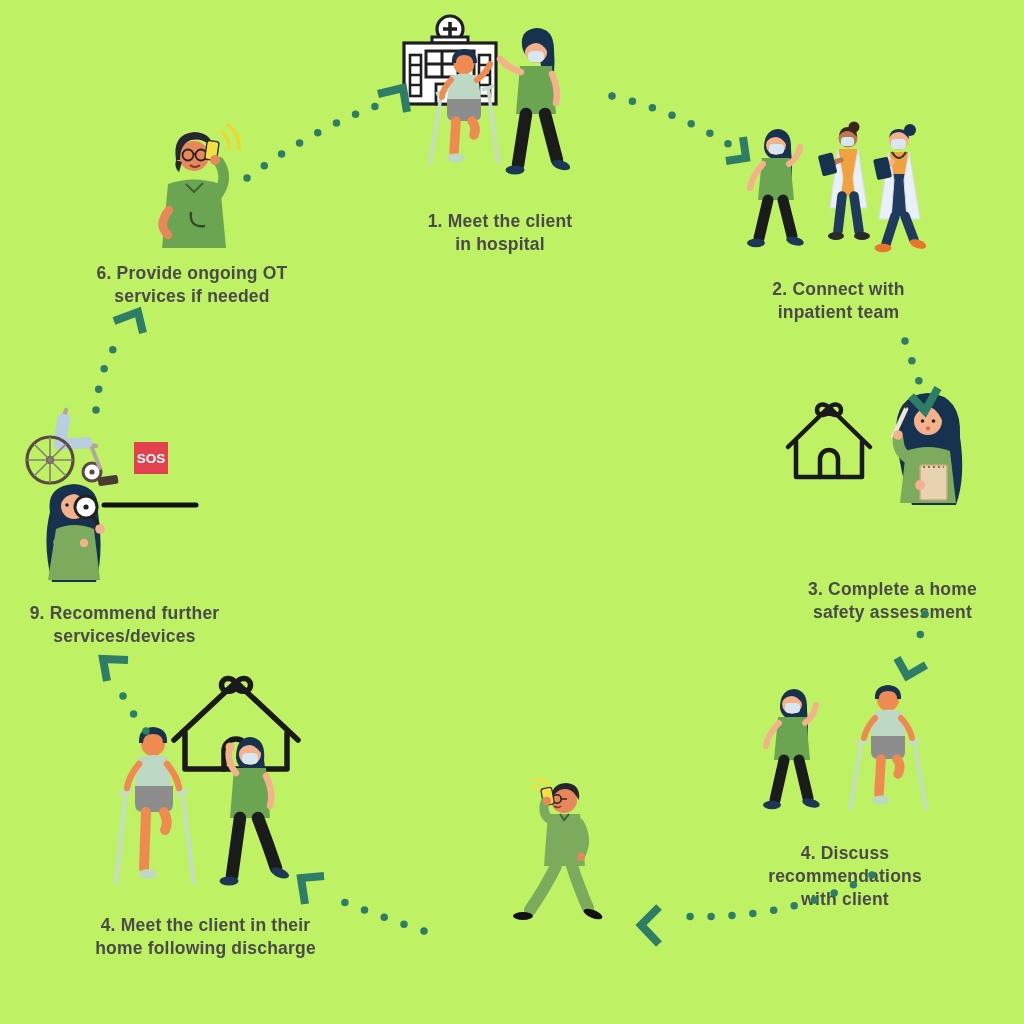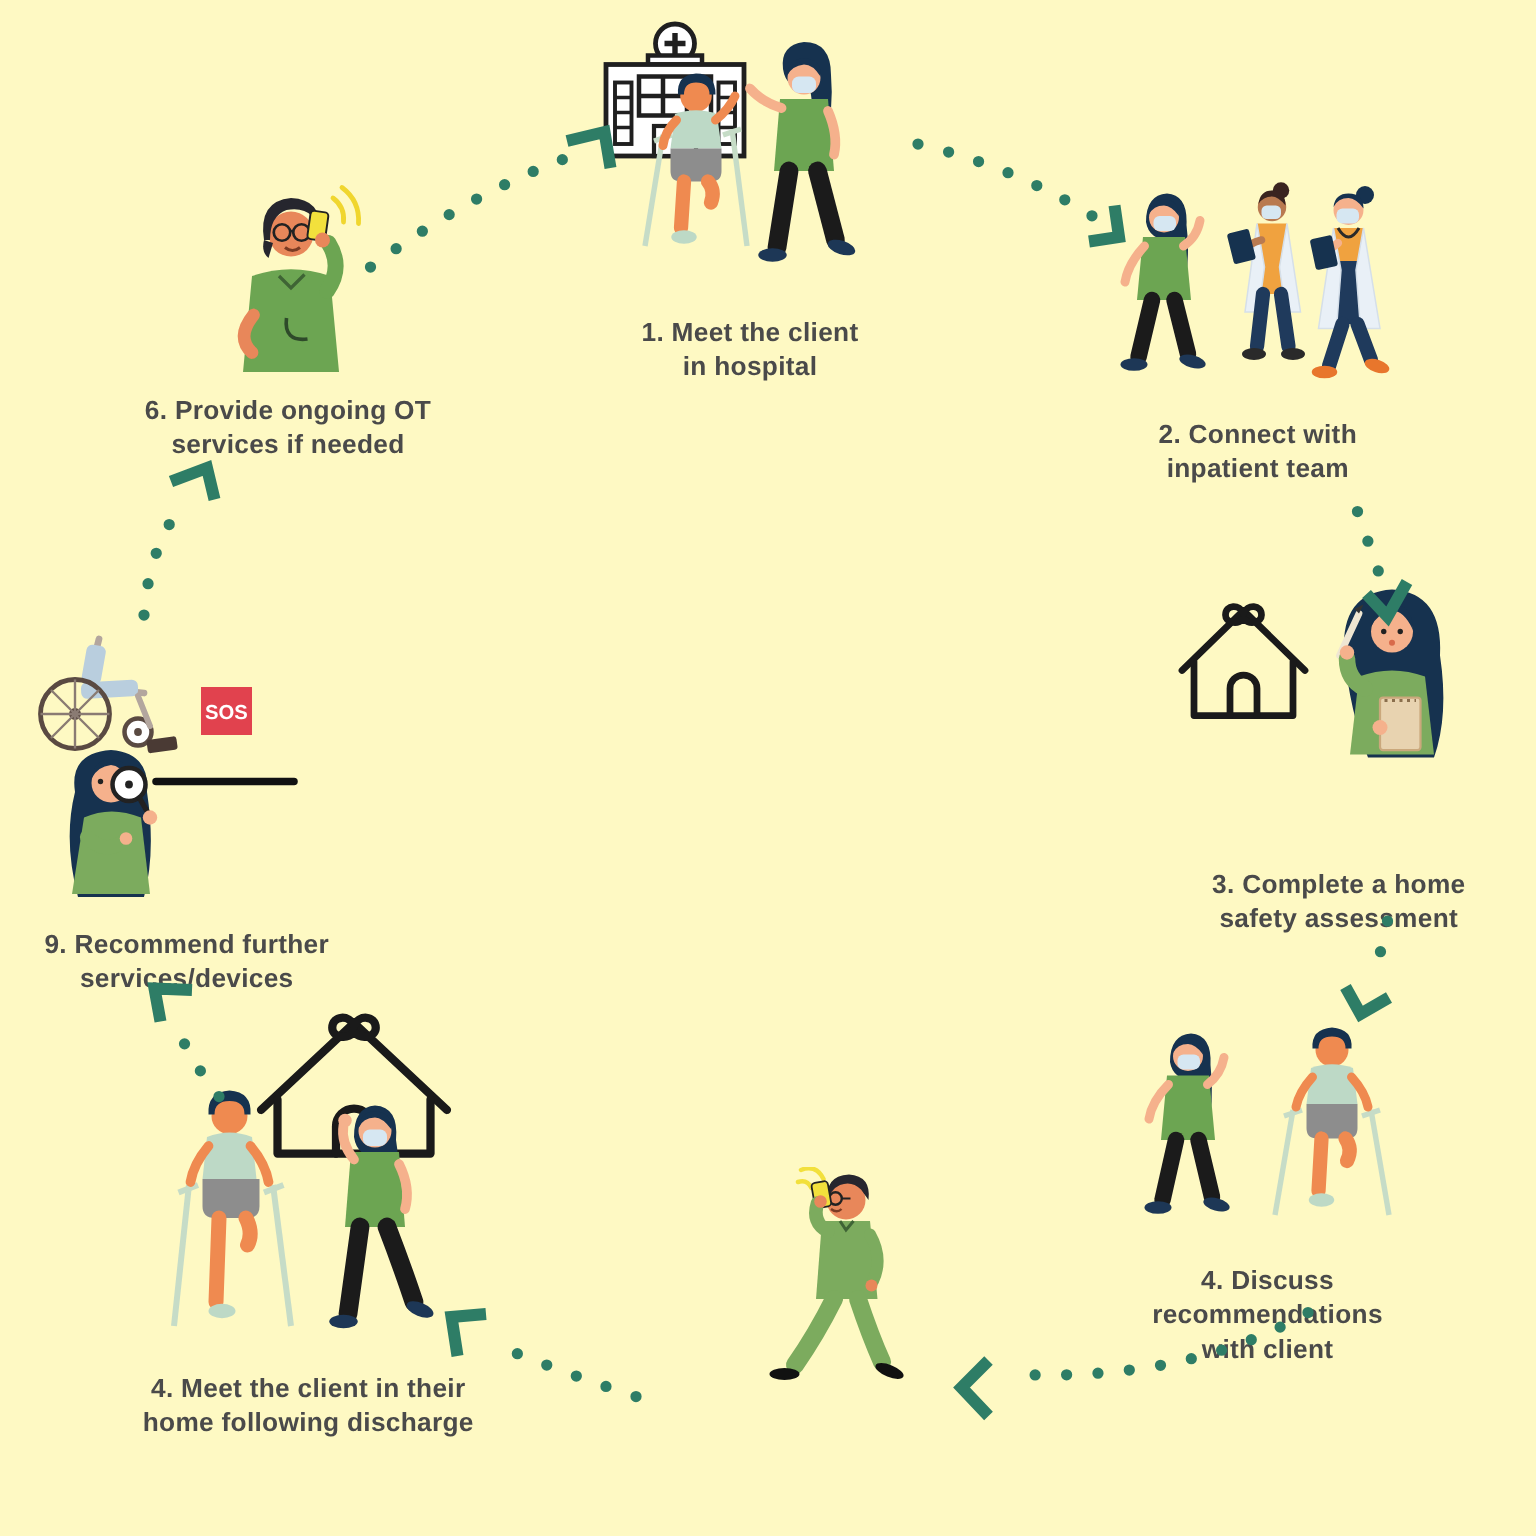--- a/index.html
+++ b/index.html
@@ -1,30 +1,30 @@
 <!DOCTYPE html>
 <html><head>
 <meta charset="utf-8">
 <style>
   * { margin:0; padding:0; box-sizing:border-box; }
   html,body { background:#ffffff; }
-  .canvas { position:relative; width:1024px; height:1024px; background:#fef9c3;
+  .canvas { position:relative; width:1024px; height:1024px; background:#bef264;
             font-family:"Liberation Sans", sans-serif; overflow:hidden; }
   .step { position:absolute; display:flex; flex-direction:column; align-items:center; }
   .step svg { display:block; }
   .step-label { margin-top:4px; font-weight:700; font-size:17.5px; line-height:1.32;
                 color:#4a4a4a; text-align:center; white-space:pre-line; letter-spacing:.2px; }
   #step1 { left:380px; top:6px;   width:240px; }
   #step2 { left:736px; top:116px; width:205px;align-items:center; }
   #step3 { left:770px; top:383px; width:245px; }
   #step3 .step-label { margin-top:43px; }
   #step4 { left:740px; top:676px; width:210px; }
   #step5 { left:382px; top:778px; width:345px; }
   #step6 { left:78px;  top:672px; width:255px; }
-  #step7 { left:12px;  top:418px; width:225px;justify-content:center; }
+  #step7 { left:12px;  top:402px; width:225px;justify-content:center; }
   #step8 { left:72px;  top:118px; width:240px; }
   .arrows { position:absolute; left:0; top:0; width:1024px; height:1024px;
             pointer-events:none; z-index:5; }
   .dots  { fill:none; stroke:#2e7d66; stroke-width:7.5; stroke-linecap:round; stroke-dasharray:0 21; }
   .ahead { fill:none; stroke:#2e7d66; stroke-width:8; stroke-linejoin:miter; stroke-linecap:butt; }
   .outline { fill:none; stroke:#1a1a1a; stroke-linecap:round; stroke-linejoin:round; }
 </style>
 </head>
 <body>
 

